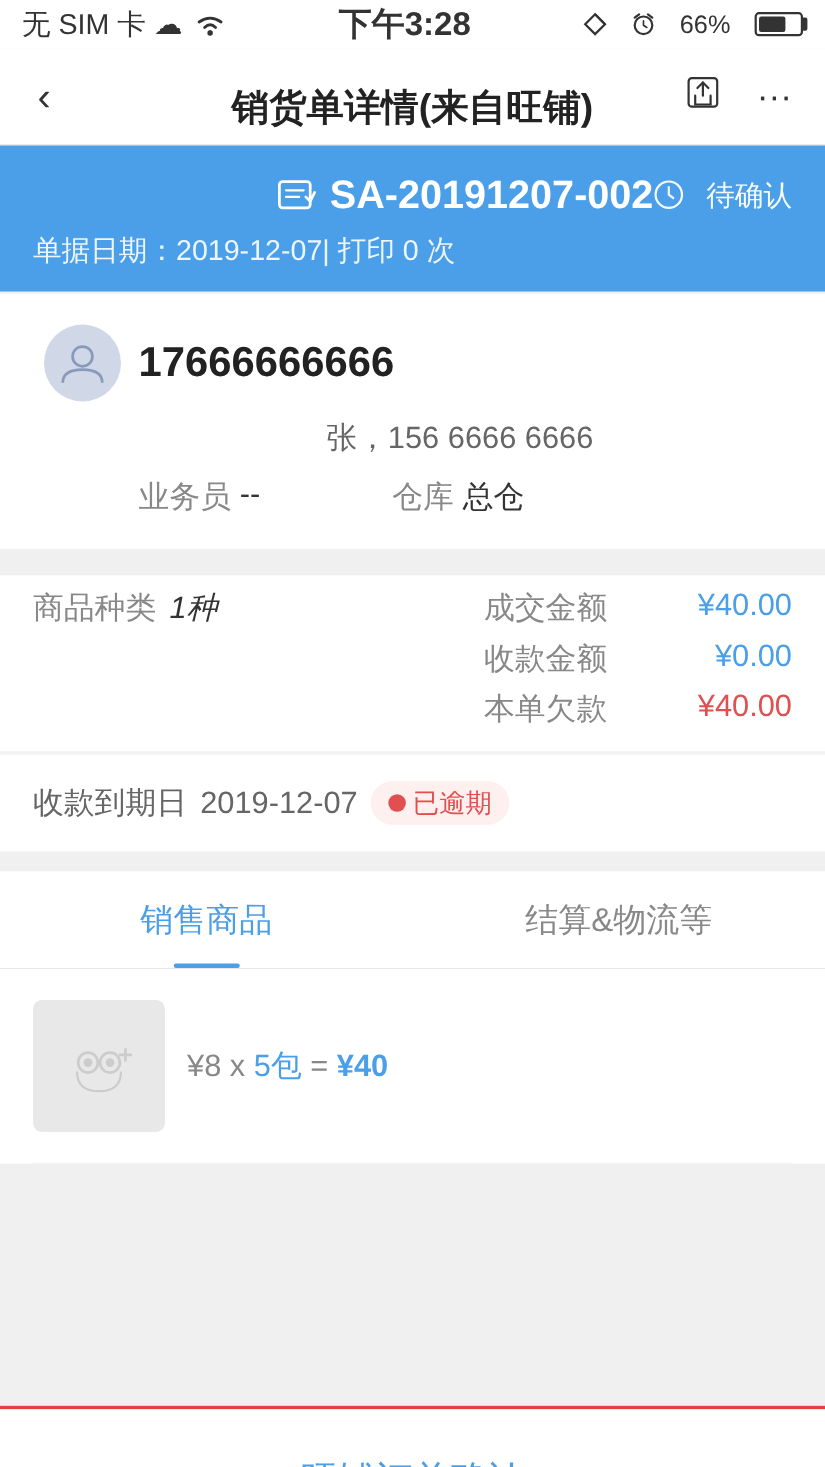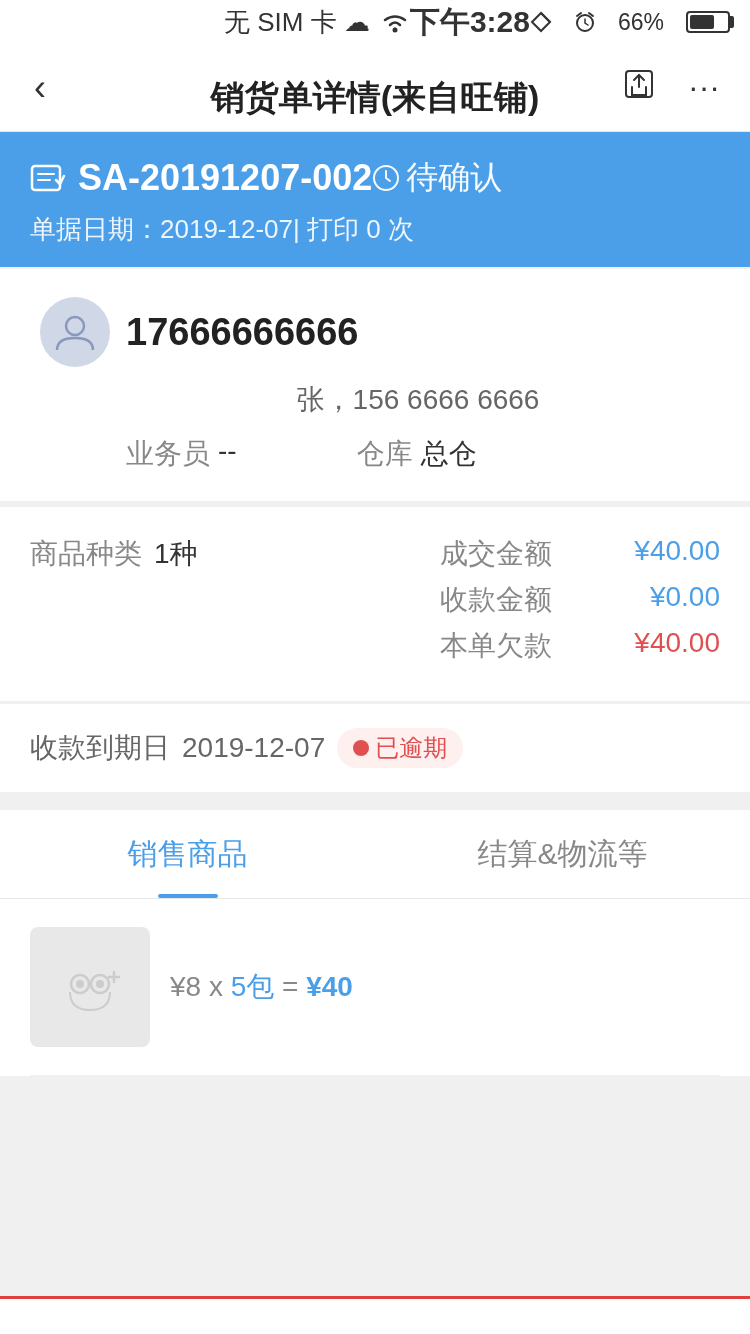--- a/index.html
+++ b/index.html
@@ -12,21 +12,21 @@
       font-size: 28px;
       color: #333;
     }
 
     
     .status-bar {
       height: 44px;
       background: #fff;
       display: flex;
       align-items: center;
-      justify-content: flex-end;
+      justify-content: space-between;
       padding: 4px 20px;
       font-size: 26px;
       font-weight: 500;
     }
     .status-left { display: flex; align-items: center; gap: 10px; }
     .status-center { font-size: 30px; font-weight: 600; }
     .status-right { display: flex; align-items: center; gap: 22px; font-size: 23px; }
     .battery-icon {
       width: 44px; height: 22px;
       border: 2px solid #333;
@@ -94,37 +94,37 @@
 
     
     .order-header {
       background: #4A9FE8;
       padding: 24px 30px 20px;
       color: #fff;
     }
     .order-id-row {
       display: flex;
       align-items: center;
-      justify-content: flex-start;
+      justify-content: flex-end;
       margin-bottom: 12px;
     }
     .order-id {
       font-size: 36px;
       font-weight: 700;
       color: #fff;
       display: flex;
       align-items: center;
       gap: 12px;
     }
     .order-status {
-      font-size: 32px;
+      font-size: 26px;
       color: #fff;
       display: flex;
       align-items: center;
-      gap: 6px;
+      gap: 20px;
       opacity: 0.95;
     }
     .order-date {
       font-size: 26px;
       color: rgba(255,255,255,0.9);
     }
 
     
     .customer-card {
       background: #fff;
@@ -167,36 +167,36 @@
       color: #666;
       padding-left: 86px;
     }
     .meta-item { display: flex; gap: 8px; }
     .meta-label { color: #888; }
     .meta-value { color: #333; }
 
     
     .summary-card {
       background: #fff;
-      padding: 28px 30px;
-      margin-top: 6px;
+      padding: 11px 30px;
+      margin-top: 24px;
       display: flex;
       align-items: flex-start;
     }
     .summary-left {
       flex: 1;
     }
     .summary-row {
       display: flex;
       align-items: center;
       margin-bottom: 4px;
       font-size: 28px;
     }
     .summary-cat-label { color: #888; margin-right: 12px; }
-    .summary-cat-val { color: #333; font-weight: 500; }
+    .summary-cat-val { color: #333; font-weight: 500; font-style: italic; }
     .summary-right {
       min-width: 280px;
       text-align: right;
     }
     .amount-row {
       display: flex;
       justify-content: space-between;
       margin-bottom: 8px;
       font-size: 28px;
     }

